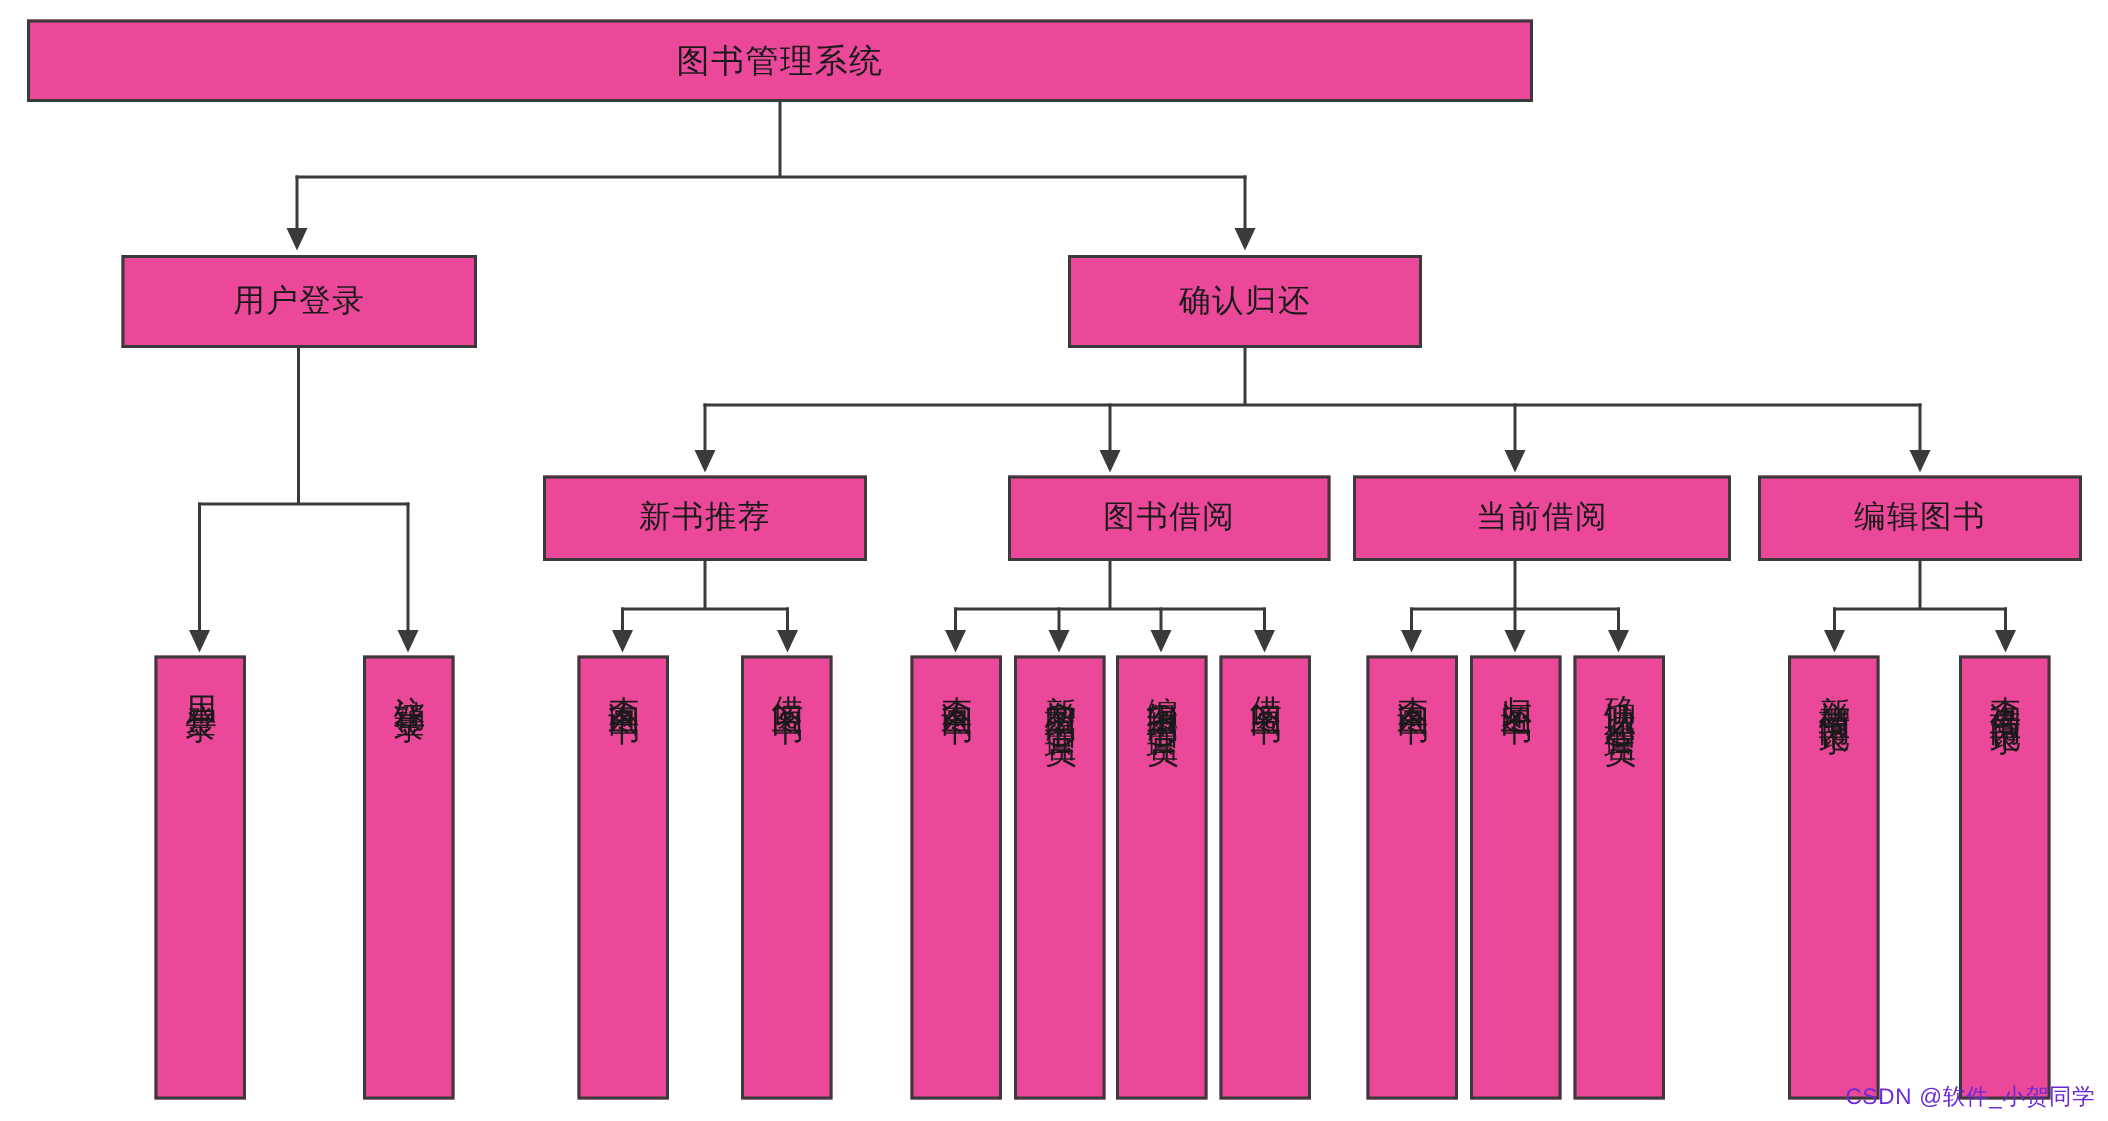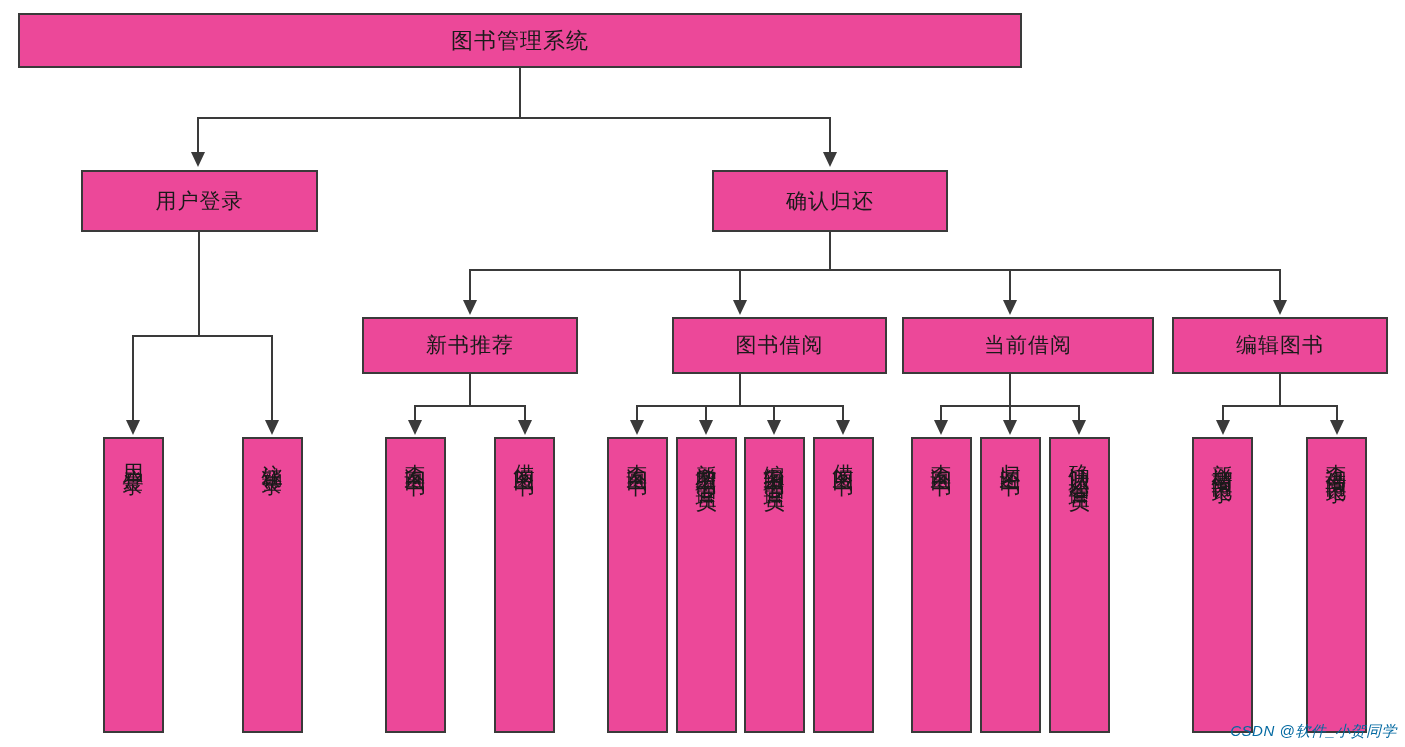--- a/index.html
+++ b/index.html
@@ -61,24 +61,23 @@
     position:absolute;
     width:0;height:0;
     border-left:7px solid transparent;
     border-right:7px solid transparent;
     border-top:15px solid #3a3a3a;
   }
   .watermark{
     position:absolute;
     right:8px;bottom:6px;
     font-size:15px;
-    color:#0369a1;
+    color:#6d28d9;
     white-space:nowrap;
     letter-spacing:0.5px;
-    font-style:italic;
   }
 </style>
 </head>
 <body>
 
 <div id="diagram">
 
   <div class="node h root" style="left:18px;top:13px;width:1004px;height:55px;">
     <span class="label">图书管理系统</span>
   </div>

